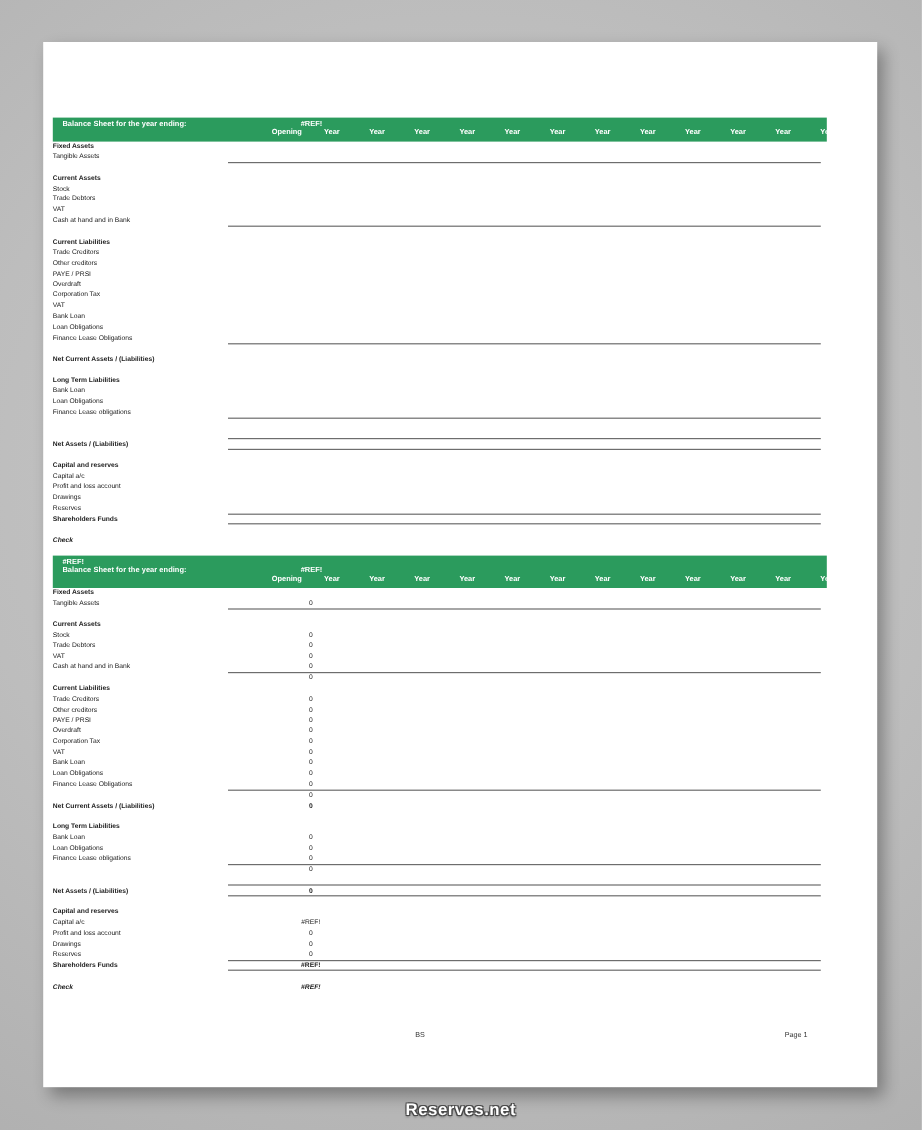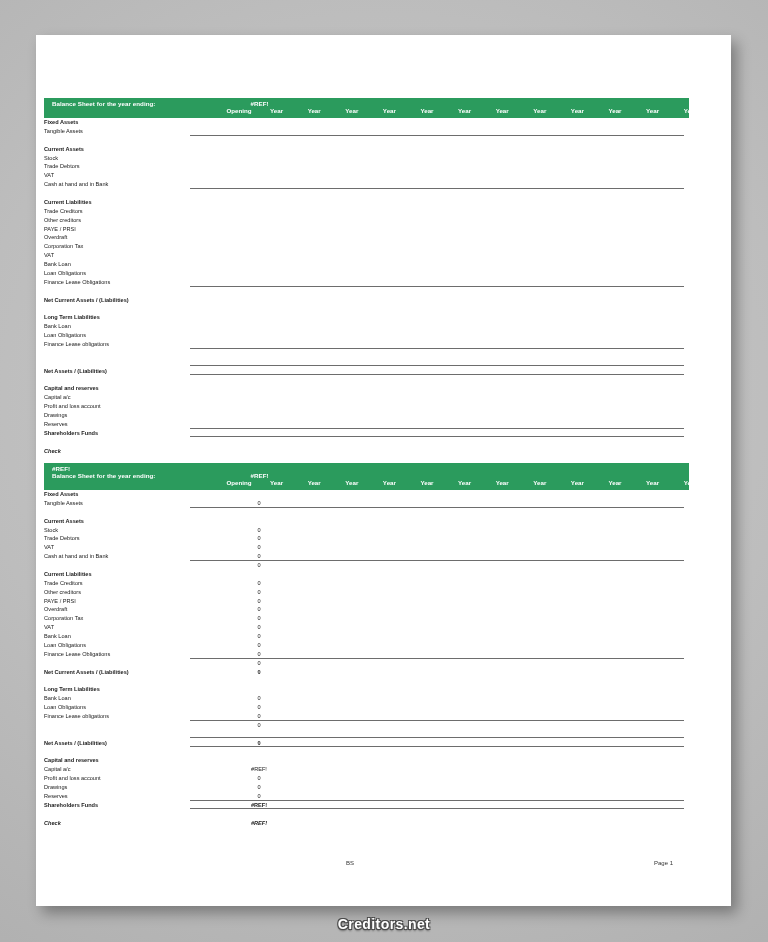--- a/index.html
+++ b/index.html
@@ -409,14 +409,14 @@
       </div>
       <div class="rule" style="left: 154px; width: 494px; top: 773.48px;"></div>
       <div class="row" style="top: 774.68px;"></div>
       <div class="row" style="top: 783.56px;">
         <div class="lbl bi">Check</div>
         <div class="val bi" style="left: 201px;">#REF!</div>
       </div>
       <div class="foot" style="left: 310px; top: 825px;">BS</div>
       <div class="foot" style="left: 618px; top: 825px;">Page 1</div>
     </div>
-  <div id="watermark">Creditors.net</div>
+  <div id="watermark">Reserves.net</div>
 </div>
 
 </body></html>

